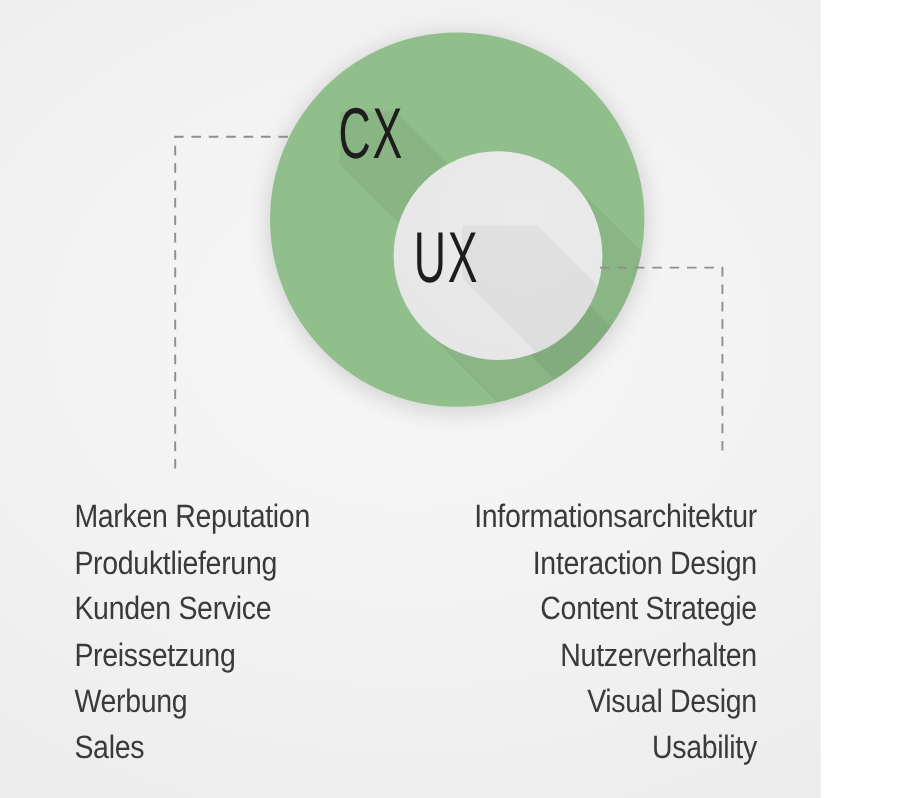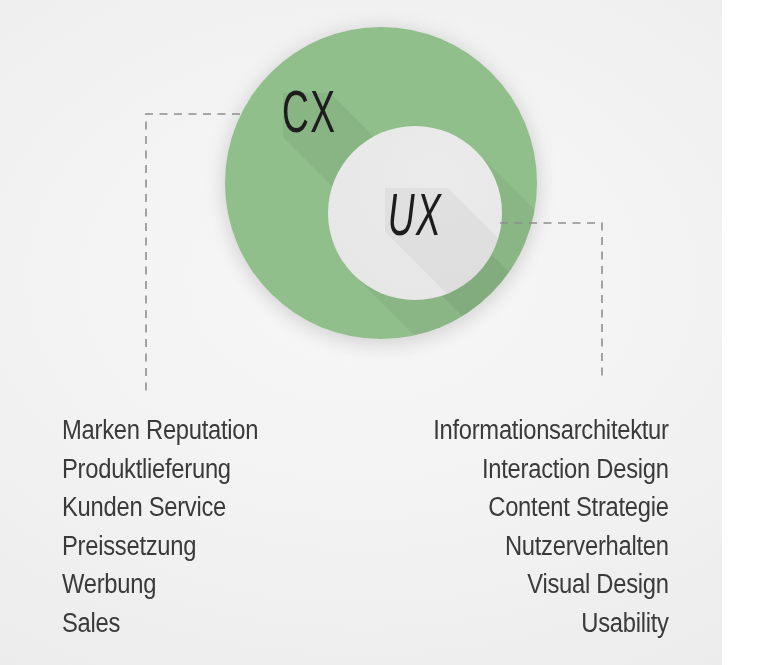--- a/index.html
+++ b/index.html
@@ -2,21 +2,20 @@
 <html><head>
 <meta charset="utf-8">
 <style>
   html,body{margin:0;padding:0;}
   .stage{
     position:relative;
     width:684px;height:665px;
     overflow:hidden;
     background:radial-gradient(ellipse 90% 70% at 50% 42%, #f7f7f7 0%, #f2f2f2 55%, #ececec 100%);
     font-family:"Liberation Sans","DejaVu Sans",sans-serif;
-    padding-left:38px;
   }
 
   
   .outer-circle{
     position:absolute;left:225px;top:27px;width:312px;height:312px;
     border-radius:50%;
     background:#91bf8c;
     overflow:hidden;
     box-shadow:0 0 22px rgba(0,0,0,0.10), 0 8px 20px rgba(0,0,0,0.07);
     z-index:2;
@@ -33,23 +32,22 @@
     white-space:nowrap;
     z-index:3;
   }
 
   
   .inner-circle{
     position:absolute;left:103px;top:99px;width:174px;height:174px;
     border-radius:50%;
     background:radial-gradient(circle at 62% 32%, #ebebeb 0%, #e8e8e8 60%, #e4e4e4 100%);
     overflow:hidden;
-    display:flex;align-items:center;justify-content:center;
+    display:flex;align-items:center;
     z-index:4;
-    font-style:italic;
   }
   .inner-circle .shadow-svg{position:absolute;left:0;top:0;}
   .ux-label{
     position:relative;
     font-size:60px;line-height:1;
     color:#1d1d1d;
     letter-spacing:0.04em;
     transform:scaleX(0.62);
     white-space:nowrap;
     z-index:2;

